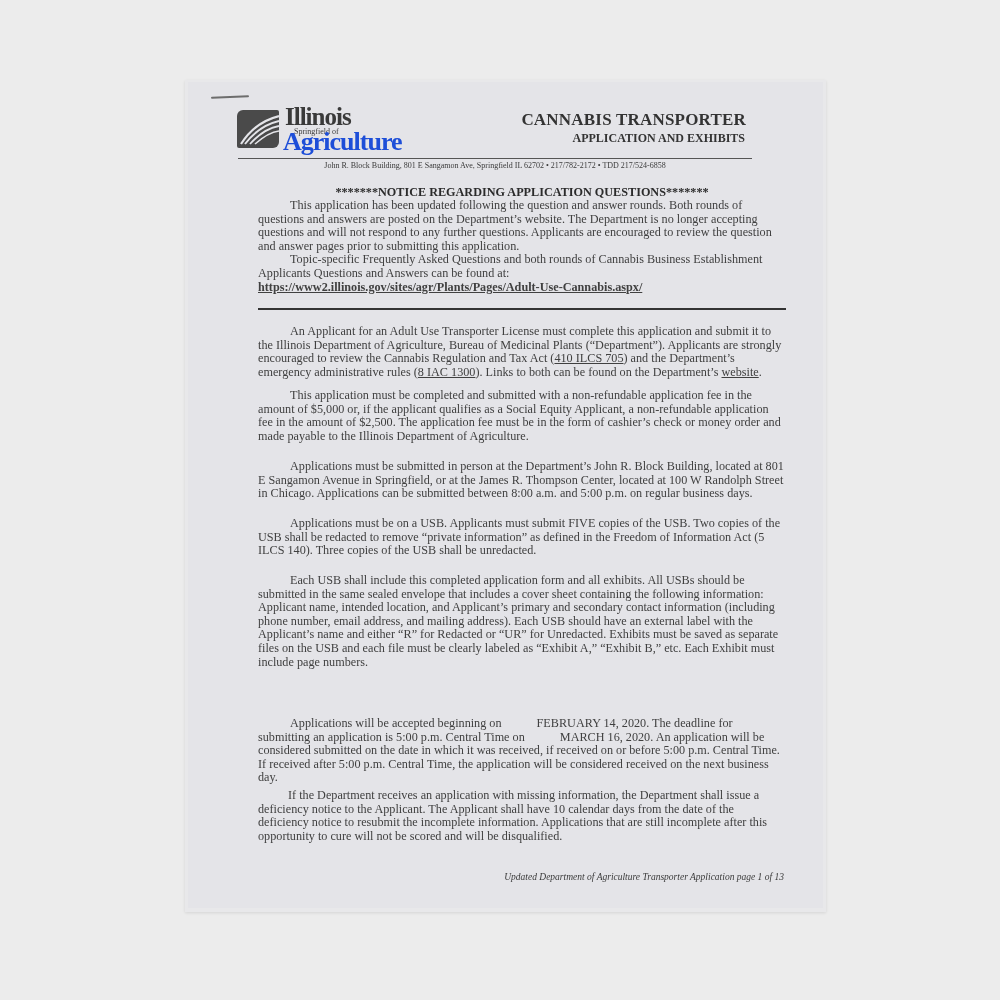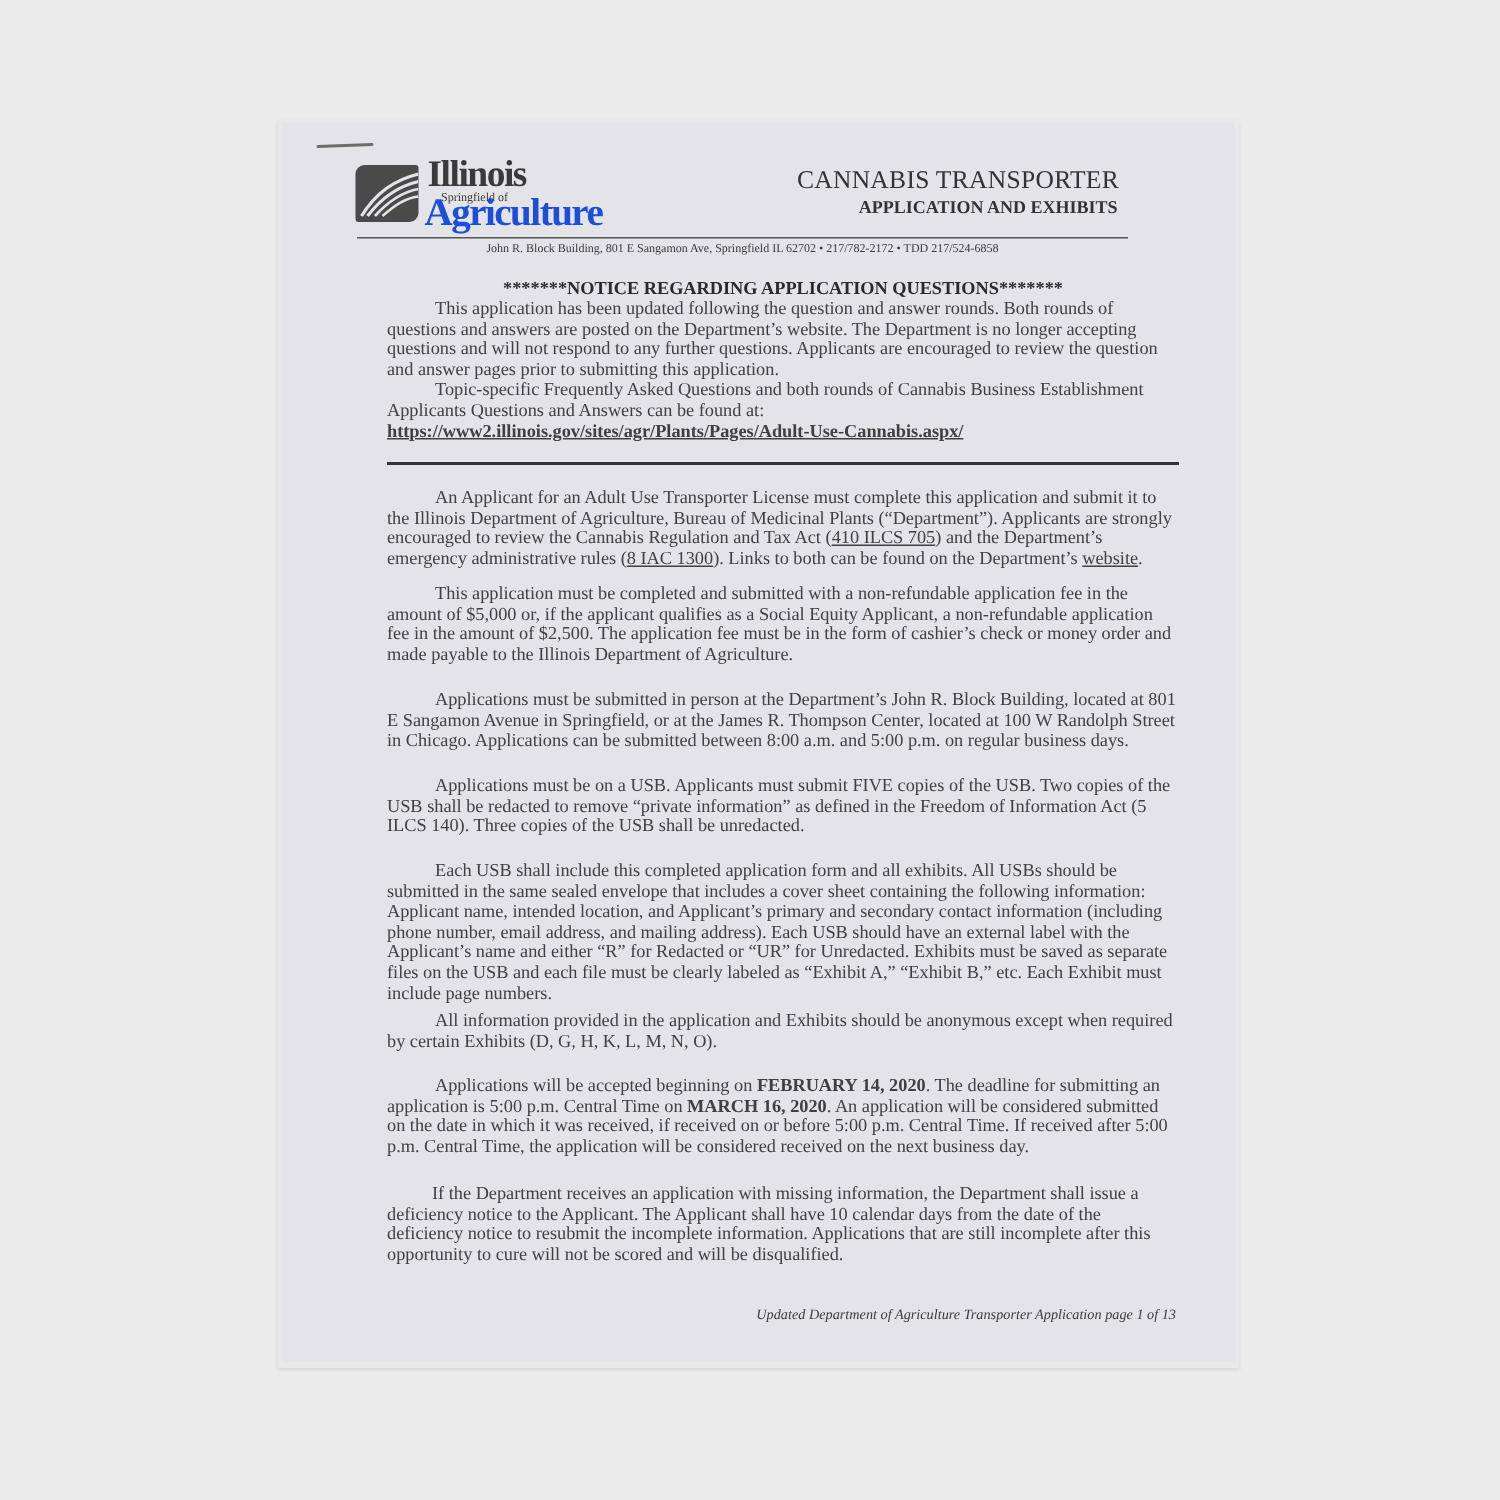--- a/index.html
+++ b/index.html
@@ -43,41 +43,41 @@
   }
   .logo-ag {
     position:absolute; left:46px; top:25px;
     font-size:26px; font-weight:bold; letter-spacing:-1px;
     color:#1d4ed8; line-height:26px;
   }
   .doc-title {
     position:absolute; right:77px; top:28px; text-align:right;
     color:#333;
   }
-  .doc-title .t1 { font-size:17px; font-weight:normal; letter-spacing:0.2px; line-height:20px; }
+  .doc-title .t1 { font-size:17px; font-weight:bold; letter-spacing:0.2px; line-height:20px; }
   .doc-title .t2 { font-size:12px; font-weight:bold; line-height:16px; margin-right:1px; }
   .header-rule {
     position:absolute; left:50px; top:76px; width:514px; height:1px; background:#555;
   }
   .address {
     position:absolute; left:50px; top:79px; width:514px; text-align:center;
     font-size:8px; color:#3a3a3a;
   }
   .body-text {
     position:absolute; left:70px; width:528px;
     font-size:12.2px; line-height:13.6px; color:#404040;
     text-align:left;
   }
   .indent { text-indent:32px; }
   .notice-heading {
     position:absolute; left:70px; top:103px; width:528px; text-align:center;
     font-size:12.2px; font-weight:bold; color:#2b2b2b;
   }
   .u { text-decoration:underline; }
-  .b { font-weight:bold; }
+  .b { font-weight:normal;margin-left:32px; }
   .link-bold { font-weight:bold; text-decoration:underline; }
   .section-rule {
     position:absolute; left:70px; top:226px; width:528px; height:2px; background:#333;
   }
   .footer {
     position:absolute; left:68px; top:790px; width:528px; text-align:right;
     font-size:9.5px; font-style:italic; color:#3a3a3a;
   }
 </style>
 </head>
@@ -124,21 +124,20 @@
   </div>
 
   <div class="body-text indent" style="top:307px;">This application must be completed and submitted with a non-refundable application fee in the amount of $5,000 or, if the applicant qualifies as a Social Equity Applicant, a non-refundable application fee in the amount of $2,500. The application fee must be in the form of cashier’s check or money order and made payable to the Illinois Department of Agriculture.</div>
 
   <div class="body-text indent" style="top:378px;">Applications must be submitted in person at the Department’s John R. Block Building, located at 801 E Sangamon Avenue in Springfield, or at the James R. Thompson Center, located at 100 W Randolph Street in Chicago. Applications can be submitted between 8:00 a.m. and 5:00 p.m. on regular business days.</div>
 
   <div class="body-text indent" style="top:435px;">Applications must be on a USB. Applicants must submit FIVE copies of the USB. Two copies of the USB shall be redacted to remove “private information” as defined in the Freedom of Information Act (5 ILCS 140).  Three copies of the USB shall be unredacted.</div>
 
   <div class="body-text indent" style="top:492px;">Each USB shall include this completed application form and all exhibits. All USBs should be submitted in the same sealed envelope that includes a cover sheet containing the following information: Applicant name, intended location, and Applicant’s primary and secondary contact information (including phone number, email address, and mailing address). Each USB should have an external label with the Applicant’s name and either “R” for Redacted or “UR” for Unredacted. Exhibits must be saved as separate files on the USB and each file must be clearly labeled as “Exhibit A,” “Exhibit B,” etc. Each Exhibit must include page numbers.</div>
 
-  <div class="body-text indent" style="top:592px;">All information provided in the application and Exhibits should be anonymous except when required by certain Exhibits (D, G, H, K, L, M, N, O).</div>
 
   <div class="body-text" style="top:635px;">
     <p class="indent" style="margin:0;"><span>Applications will be accepted beginning on </span><span class="b">FEBRUARY 14, 2020</span><span>. The deadline for submitting an application is 5:00 p.m. Central Time on </span><span class="b">MARCH 16, 2020</span><span>. An application will be considered submitted on the date in which it was received, if received on or before 5:00 p.m. Central Time. If received after 5:00 p.m. Central Time, the application will be considered received on the next business day.</span></p>
   </div>
 
   <div class="body-text indent" style="top:707px; text-indent:30px;">If the Department receives an application with missing information, the Department shall issue a deficiency notice to the Applicant. The Applicant shall have 10 calendar days from the date of the deficiency notice to resubmit the incomplete information. Applications that are still incomplete after this opportunity to cure will not be scored and will be disqualified.</div>
 
   <div class="footer">Updated Department of Agriculture Transporter Application page 1 of 13</div>
 </div>
 

